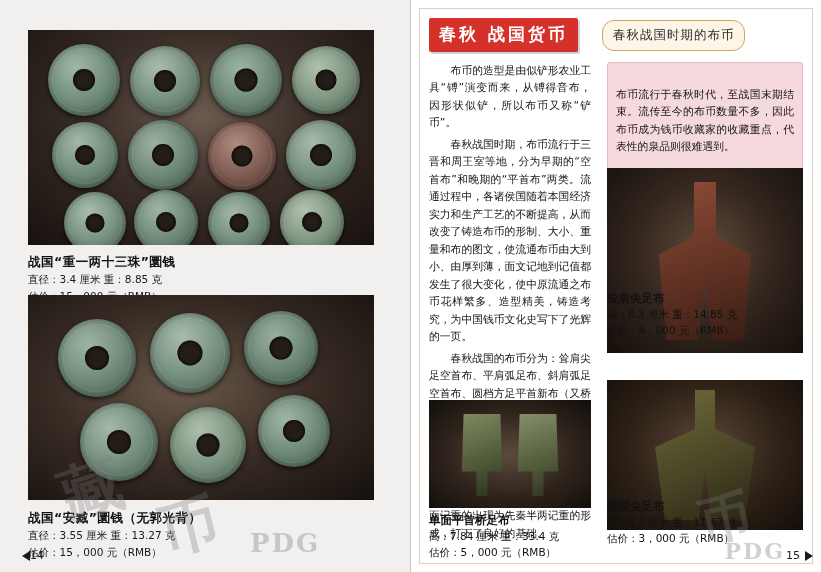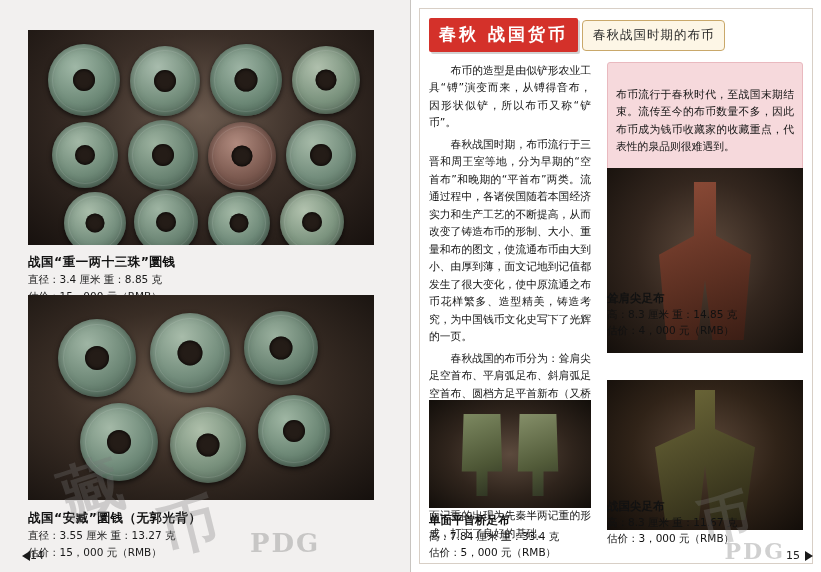--- a/index.html
+++ b/index.html
@@ -49,29 +49,29 @@
     font-size:11px;color:#222;}
   .tri-left{width:0;height:0;border-top:5px solid transparent;border-bottom:5px solid transparent;
     border-right:8px solid #1a1a1a;}
 
   
   .page-right{
     position:relative;width:410px;height:572px;
     background:#ffffff;box-sizing:border-box;overflow:hidden;
   }
   .rp-bg{position:absolute;left:8px;top:8px;right:8px;bottom:8px;border:1px solid #d8cfc6;}
-  .hdr{position:absolute;left:18px;top:18px;display:flex;align-items:center;gap:4px;}
+  .hdr{position:absolute;left:18px;top:18px;display:flex;align-items:center;gap:24px;}
   .hdr-red{
     background:#d4312a;color:#fff;font-weight:bold;font-size:17px;letter-spacing:3px;
     padding:5px 10px 6px 10px;border-radius:2px;
     box-shadow:2px 2px 0 rgba(0,0,0,.18);
   }
   .hdr-box{
     border:1px solid #c9a86a;background:#fdf6e6;color:#2a2a2a;font-size:12.5px;
-    padding:6px 10px;letter-spacing:1px;border-radius:4px;
+    padding:6px 10px;letter-spacing:1px;border-radius:12px;
   }
 
   .col{position:absolute;font-size:10.8px;line-height:1.62;color:#141414;text-align:justify;}
   .col p{margin:0 0 4px 0;}
   .col p.ind{text-indent:2em;}
 
   .col-a{left:18px;top:62px;width:162px;}
   .col-b{left:196px;top:62px;width:196px;}
 
   .pinkbox{

